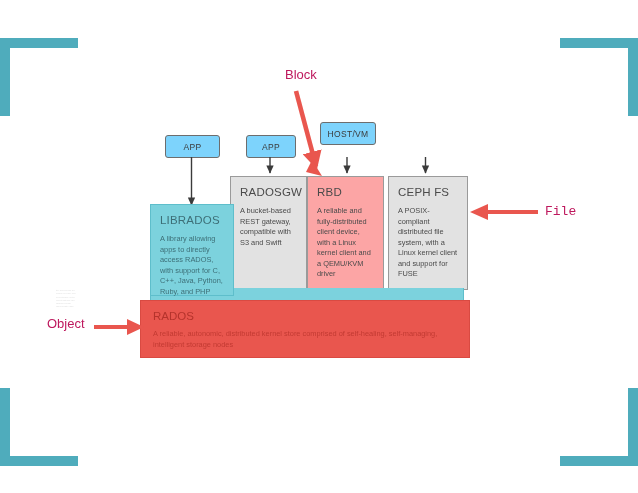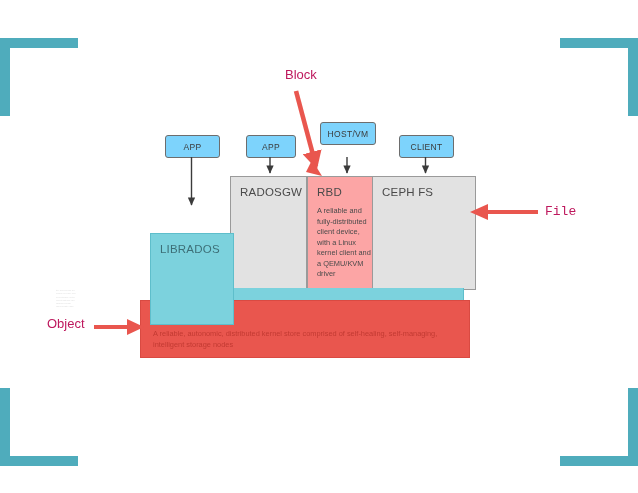--- a/index.html
+++ b/index.html
@@ -163,55 +163,55 @@
 <div id="diagram">
 
   <div class="client-box" style="left:165px; top:135px; width:53px;">
     <span>APP</span>
   </div>
   <div class="client-box" style="left:246px; top:135px; width:48px;">
     <span>APP</span>
   </div>
   <div class="client-box" style="left:320px; top:122px; width:54px;">
     <span>HOST/VM</span>
-  </div>
-  <div class="client-box" style="left:399px; top:135px; width:53px;">
-    <span>CLIENT</span>
   </div>
 
   <svg class="overlay">
     <defs>
       <marker id="arrHead" markerWidth="7" markerHeight="7" refX="5.4" refY="3" orient="auto" markerUnits="strokeWidth">
         <path d="M0,0.4 L6,3 L0,5.6 z" fill="#3b3b3b"></path>
       </marker>
       <marker id="redHead" markerWidth="4.2" markerHeight="4.2" refX="3.2" refY="2.1" orient="auto" markerUnits="strokeWidth">
         <path d="M0,0 L4,2.1 L0,4.2 z" fill="#E9564E"></path>
       </marker>
     </defs>
     <line x1="191.5" y1="157" x2="191.5" y2="205" stroke="#3b3b3b" stroke-width="1.4" marker-end="url(#arrHead)"></line>
     <line x1="270" y1="157" x2="270" y2="173" stroke="#3b3b3b" stroke-width="1.4" marker-end="url(#arrHead)"></line>
     <line x1="347" y1="157" x2="347" y2="173" stroke="#3b3b3b" stroke-width="1.4" marker-end="url(#arrHead)"></line>
     <line x1="425.5" y1="157" x2="425.5" y2="173" stroke="#3b3b3b" stroke-width="1.4" marker-end="url(#arrHead)"></line>
   </svg>
 
   <div class="layer-box" id="radosgw-box" style="left:230px; top:176px; width:77px; height:114px;">
     <div class="title">RADOSGW</div>
+    <div class="desc">A bucket-based REST gateway, compatible with S3 and Swift</div>
   </div>
 
   <div class="layer-box" id="rbd-box" style="left:307px; top:176px; width:77px; height:114px; background:#fca5a5;">
     <div class="title">RBD</div>
     <div class="desc">A reliable and fully-distributed client device, with a Linux kernel client and a QEMU/KVM driver</div>
   </div>
 
-  <div class="layer-box" id="cephfs-box" style="left:372px; top:176px; width:104px; height:114px;">
+  <div class="layer-box" id="cephfs-box" style="left:388px; top:176px; width:80px; height:114px;">
     <div class="title">CEPH FS</div>
-  </div>
-
-  <div class="layer-box" id="librados-box" style="left:150px; top:204px; width:84px; height:92px; z-index:3;margin-top:29px;">
+    <div class="desc">A POSIX-compliant distributed file system, with a Linux kernel client and support for FUSE</div>
+  </div>
+
+  <div class="layer-box" id="librados-box" style="left:150px; top:204px; width:84px; height:92px; z-index:3;">
     <div class="title">LIBRADOS</div>
+    <div class="desc">A library allowing apps to directly access RADOS, with support for C, C++, Java, Python, Ruby, and PHP</div>
   </div>
 
   <div style="position:absolute; left:150px; top:288px; width:314px; height:12px;
               background:#7CD2DD; border-left:1px solid #5ebecb; border-right:1px solid #5ebecb;
               box-sizing:border-box; z-index:2;"></div>
 
   <div id="rados-box" style="left:140px; top:300px; width:330px; height:58px;">
     <div class="title">RADOS</div>
     <div class="desc">A reliable, autonomic, distributed kernel store comprised of self-healing, self-managing, intelligent storage nodes</div>
   </div>

